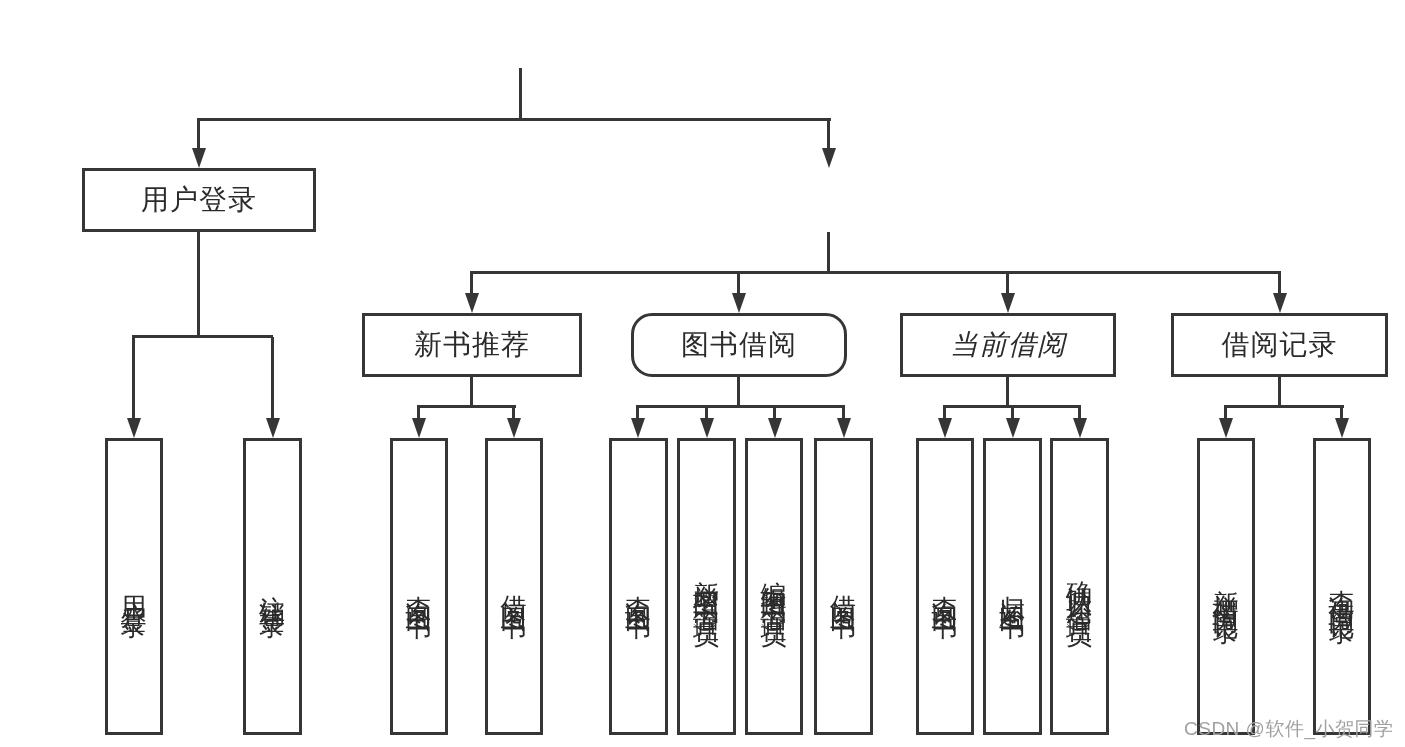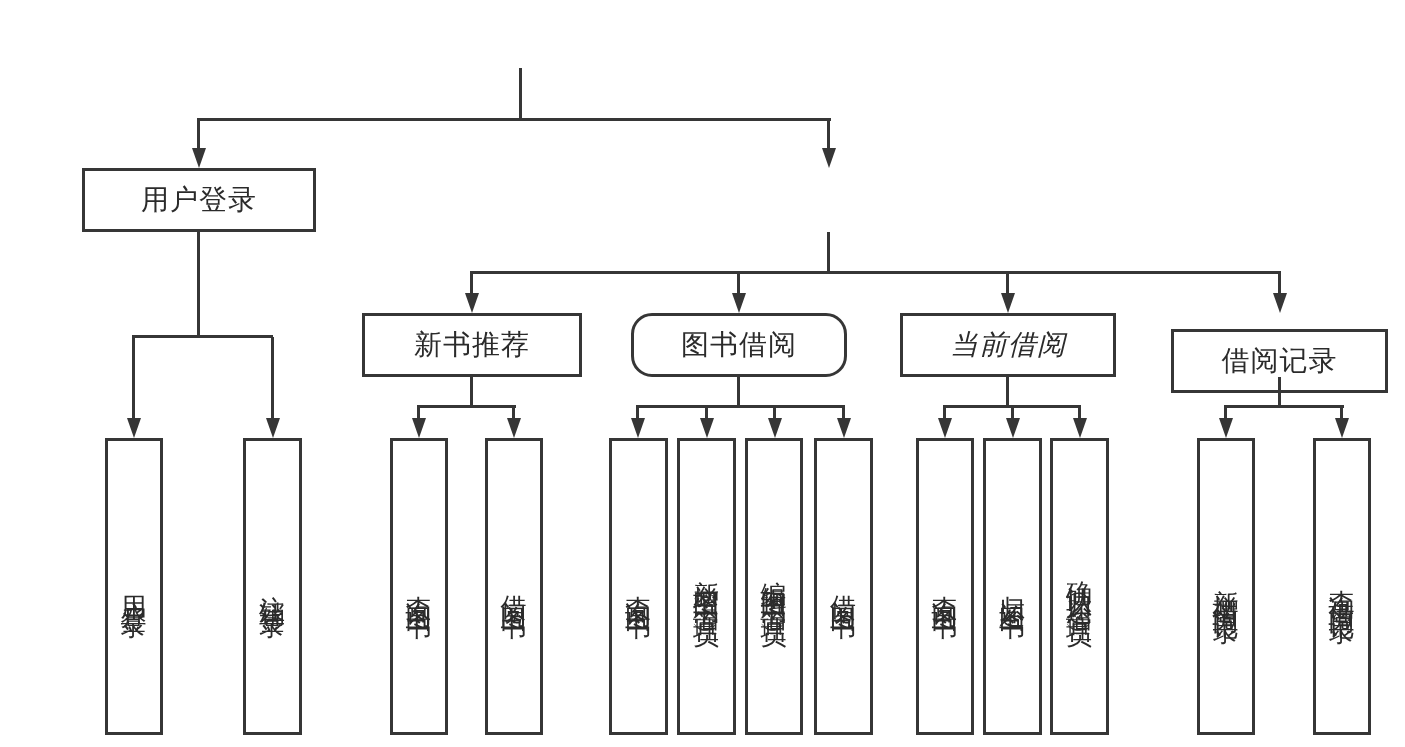--- a/index.html
+++ b/index.html
@@ -66,21 +66,21 @@
 
   <div class="node hnode" style="left:362px;top:313px;width:220px;height:64px;">
     <span>新书推荐</span>
   </div>
   <div class="node hnode" style="left:631px;top:313px;width:216px;height:64px;border-radius:21px;">
     <span>图书借阅</span>
   </div>
   <div class="node hnode" style="left:900px;top:313px;width:216px;height:64px;font-style:italic;">
     <span>当前借阅</span>
   </div>
-  <div class="node hnode" style="left:1171px;top:329px;width:217px;height:64px;">
+  <div class="node hnode" style="left:1171px;top:313px;width:217px;height:64px;">
     <span>借阅记录</span>
   </div>
 
   <div class="vline" style="left:470px;top:377px;height:30px;"></div>
   <div class="hline" style="left:417px;top:405px;width:99px;"></div>
   <div class="arrow" style="left:417px;top:407px;height:11px;"></div>
   <div class="arrow" style="left:512px;top:407px;height:11px;"></div>
 
   <div class="vline" style="left:737px;top:377px;height:30px;"></div>
   <div class="hline" style="left:636px;top:405px;width:209px;"></div>
@@ -137,14 +137,15 @@
     <span class="vtext">确认归还（管理员）</span>
   </div>
 
   <div class="node leaf" style="left:1197px;top:438px;width:58px;height:297px;">
     <span class="vtext">新增借阅记录</span>
   </div>
   <div class="node leaf" style="left:1313px;top:438px;width:58px;height:297px;">
     <span class="vtext">查询借阅记录</span>
   </div>
 
+  <div class="watermark">CSDN @软件_小贺同学</div>
 
 </div>
 
 </body></html>

